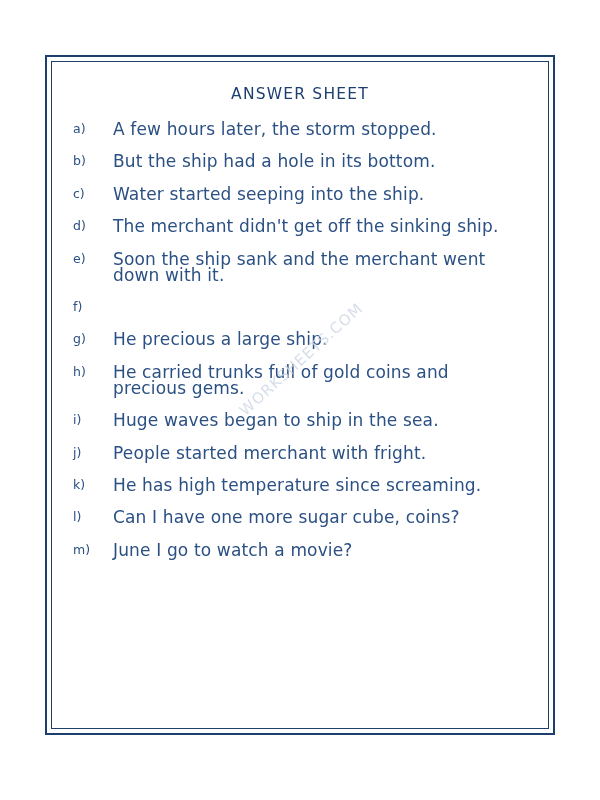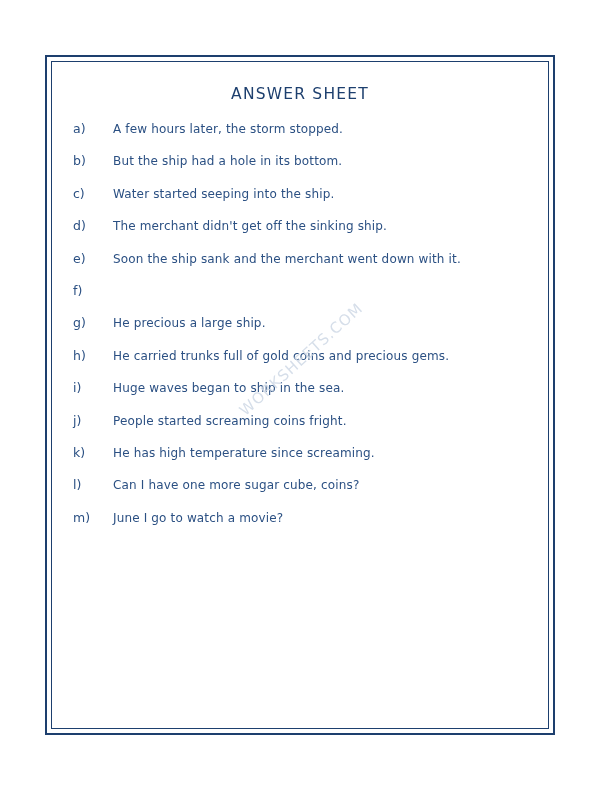--- a/index.html
+++ b/index.html
@@ -78,25 +78,24 @@
     width: 40px;
     flex: 0 0 40px;
     color: #2b5083;
     font-size: 12.5px;
     line-height: 16px;
     font-family: "DejaVu Sans", sans-serif;
   }
 
   .answer-text {
     color: #2b5083;
-    font-size: 12px;
+    font-size: 17px;
     line-height: 16px;
     font-family: "DejaVu Sans", sans-serif;
     letter-spacing: 0.15px;
-    text-align: center;
   }
 
   
   .watermark {
     position: absolute;
     left: 0;
     top: 0;
     width: 498px;
     height: 668px;
     pointer-events: none;
@@ -169,21 +168,21 @@
         <div class="answer-text">He carried trunks full of gold coins and precious gems.</div>
       </div>
 
       <div class="answer-row">
         <div class="answer-label">i)</div>
         <div class="answer-text">Huge waves began to ship in the sea.</div>
       </div>
 
       <div class="answer-row">
         <div class="answer-label">j)</div>
-        <div class="answer-text">People started screaming coins fright.</div>
+        <div class="answer-text">People started merchant with fright.</div>
       </div>
 
       <div class="answer-row">
         <div class="answer-label">k)</div>
         <div class="answer-text">He has high temperature since screaming.</div>
       </div>
 
       <div class="answer-row">
         <div class="answer-label">l)</div>
         <div class="answer-text">Can I have one more sugar cube, coins?</div>

